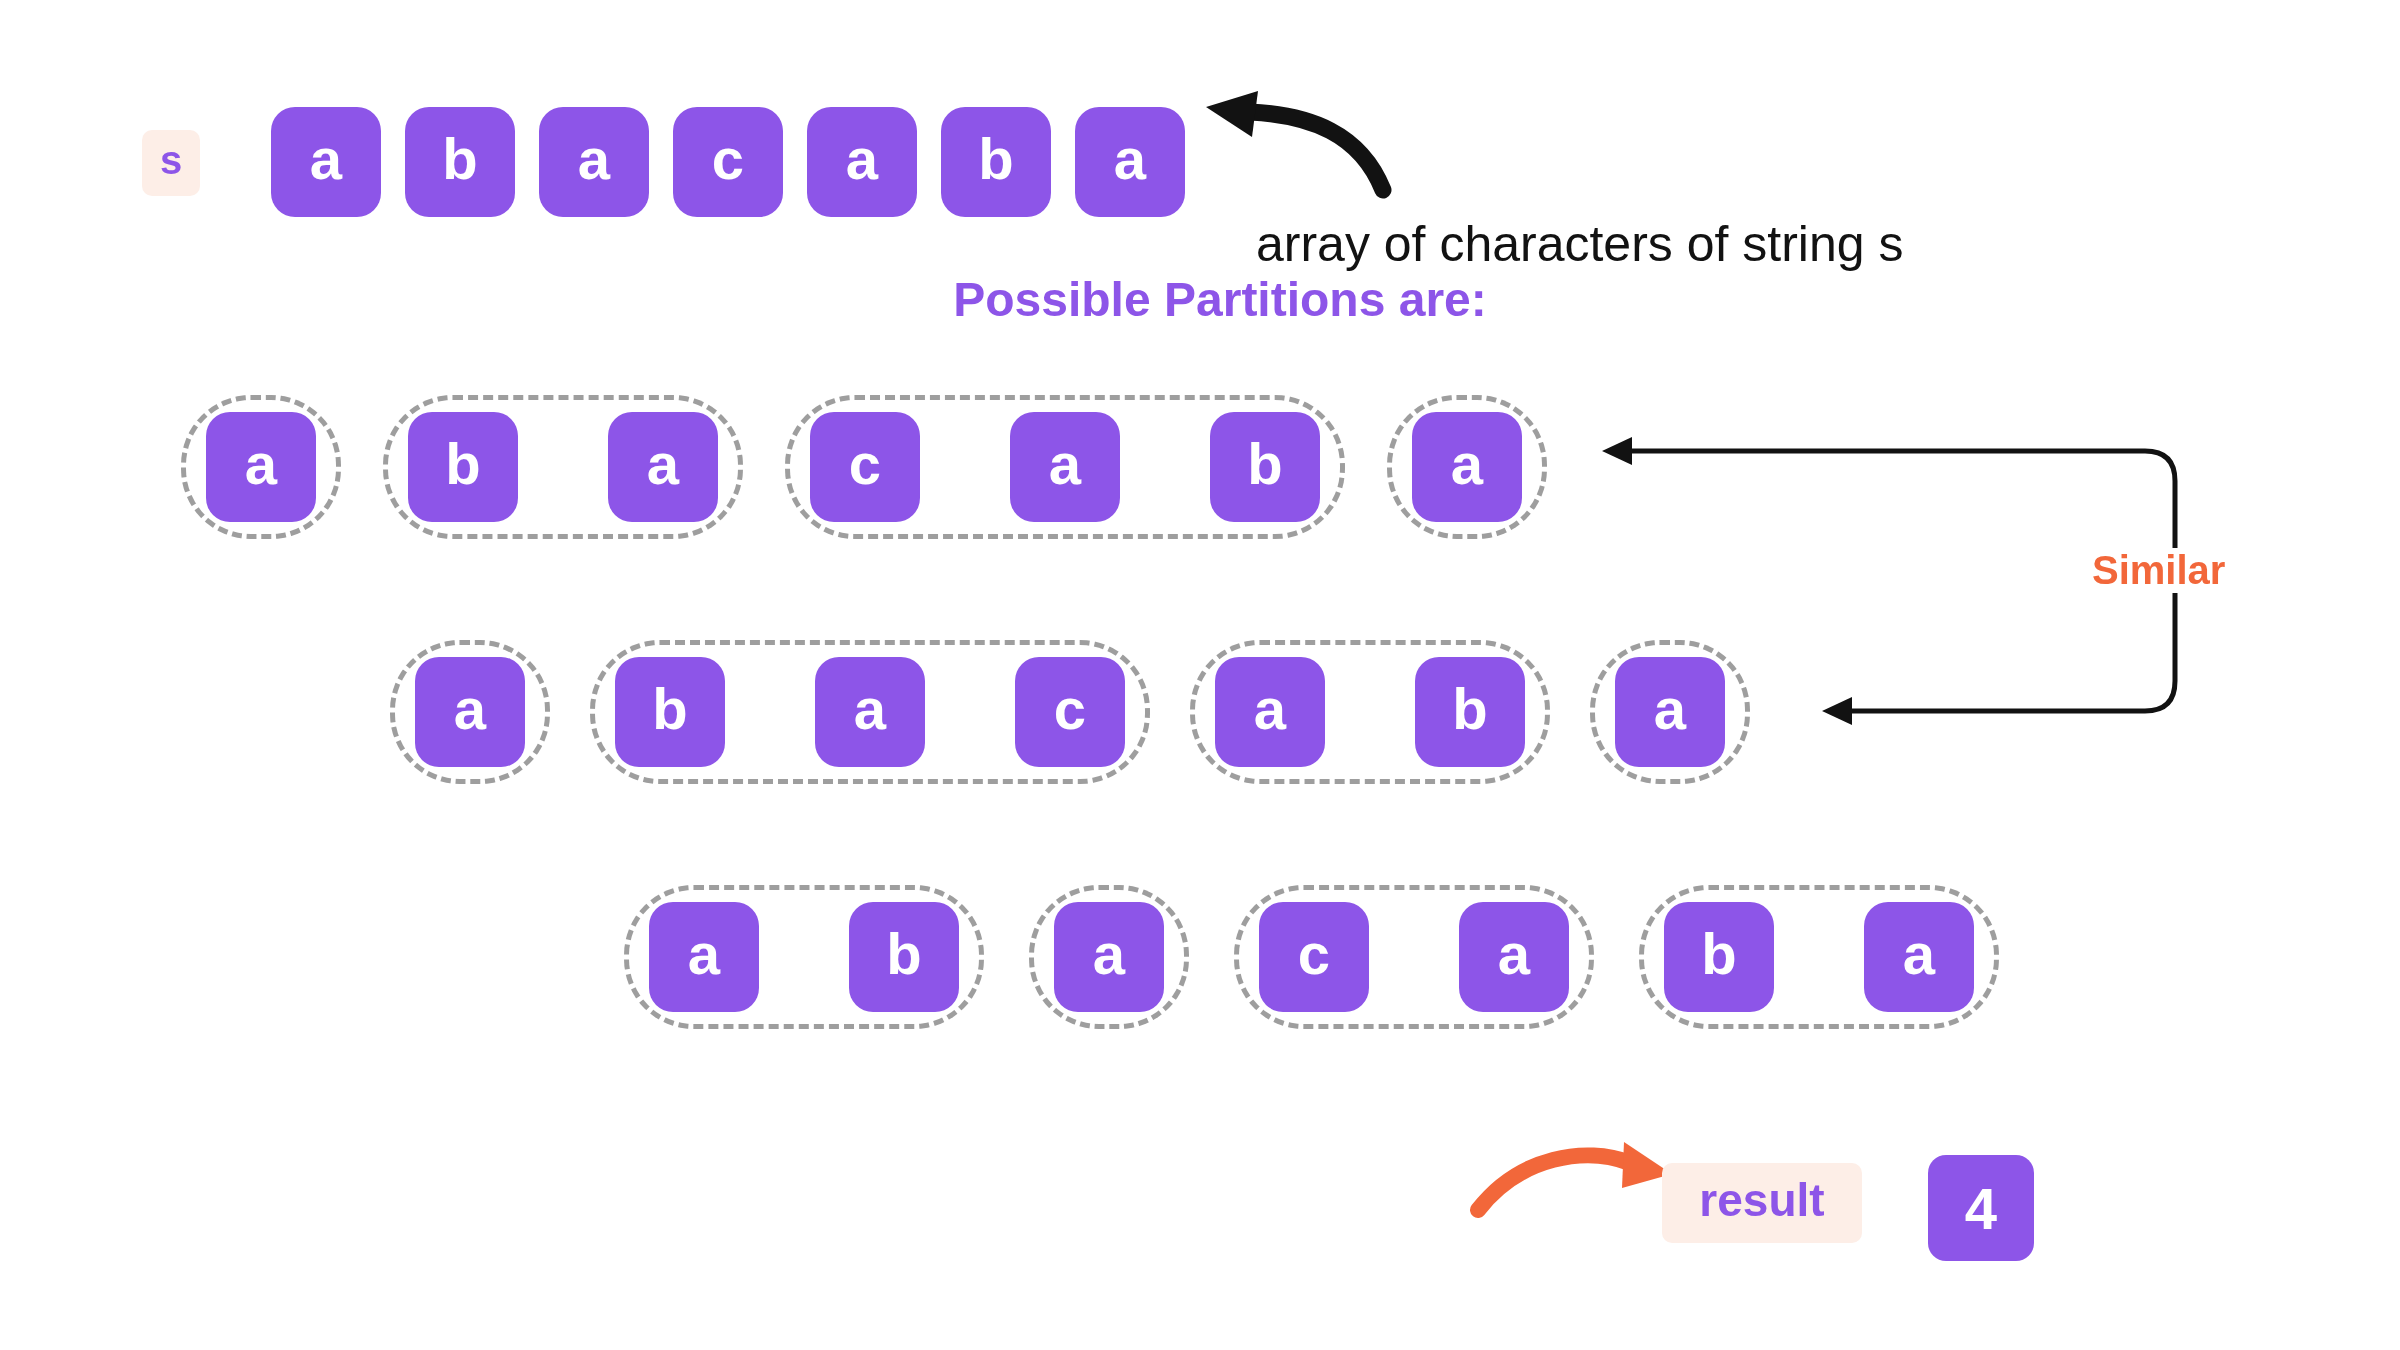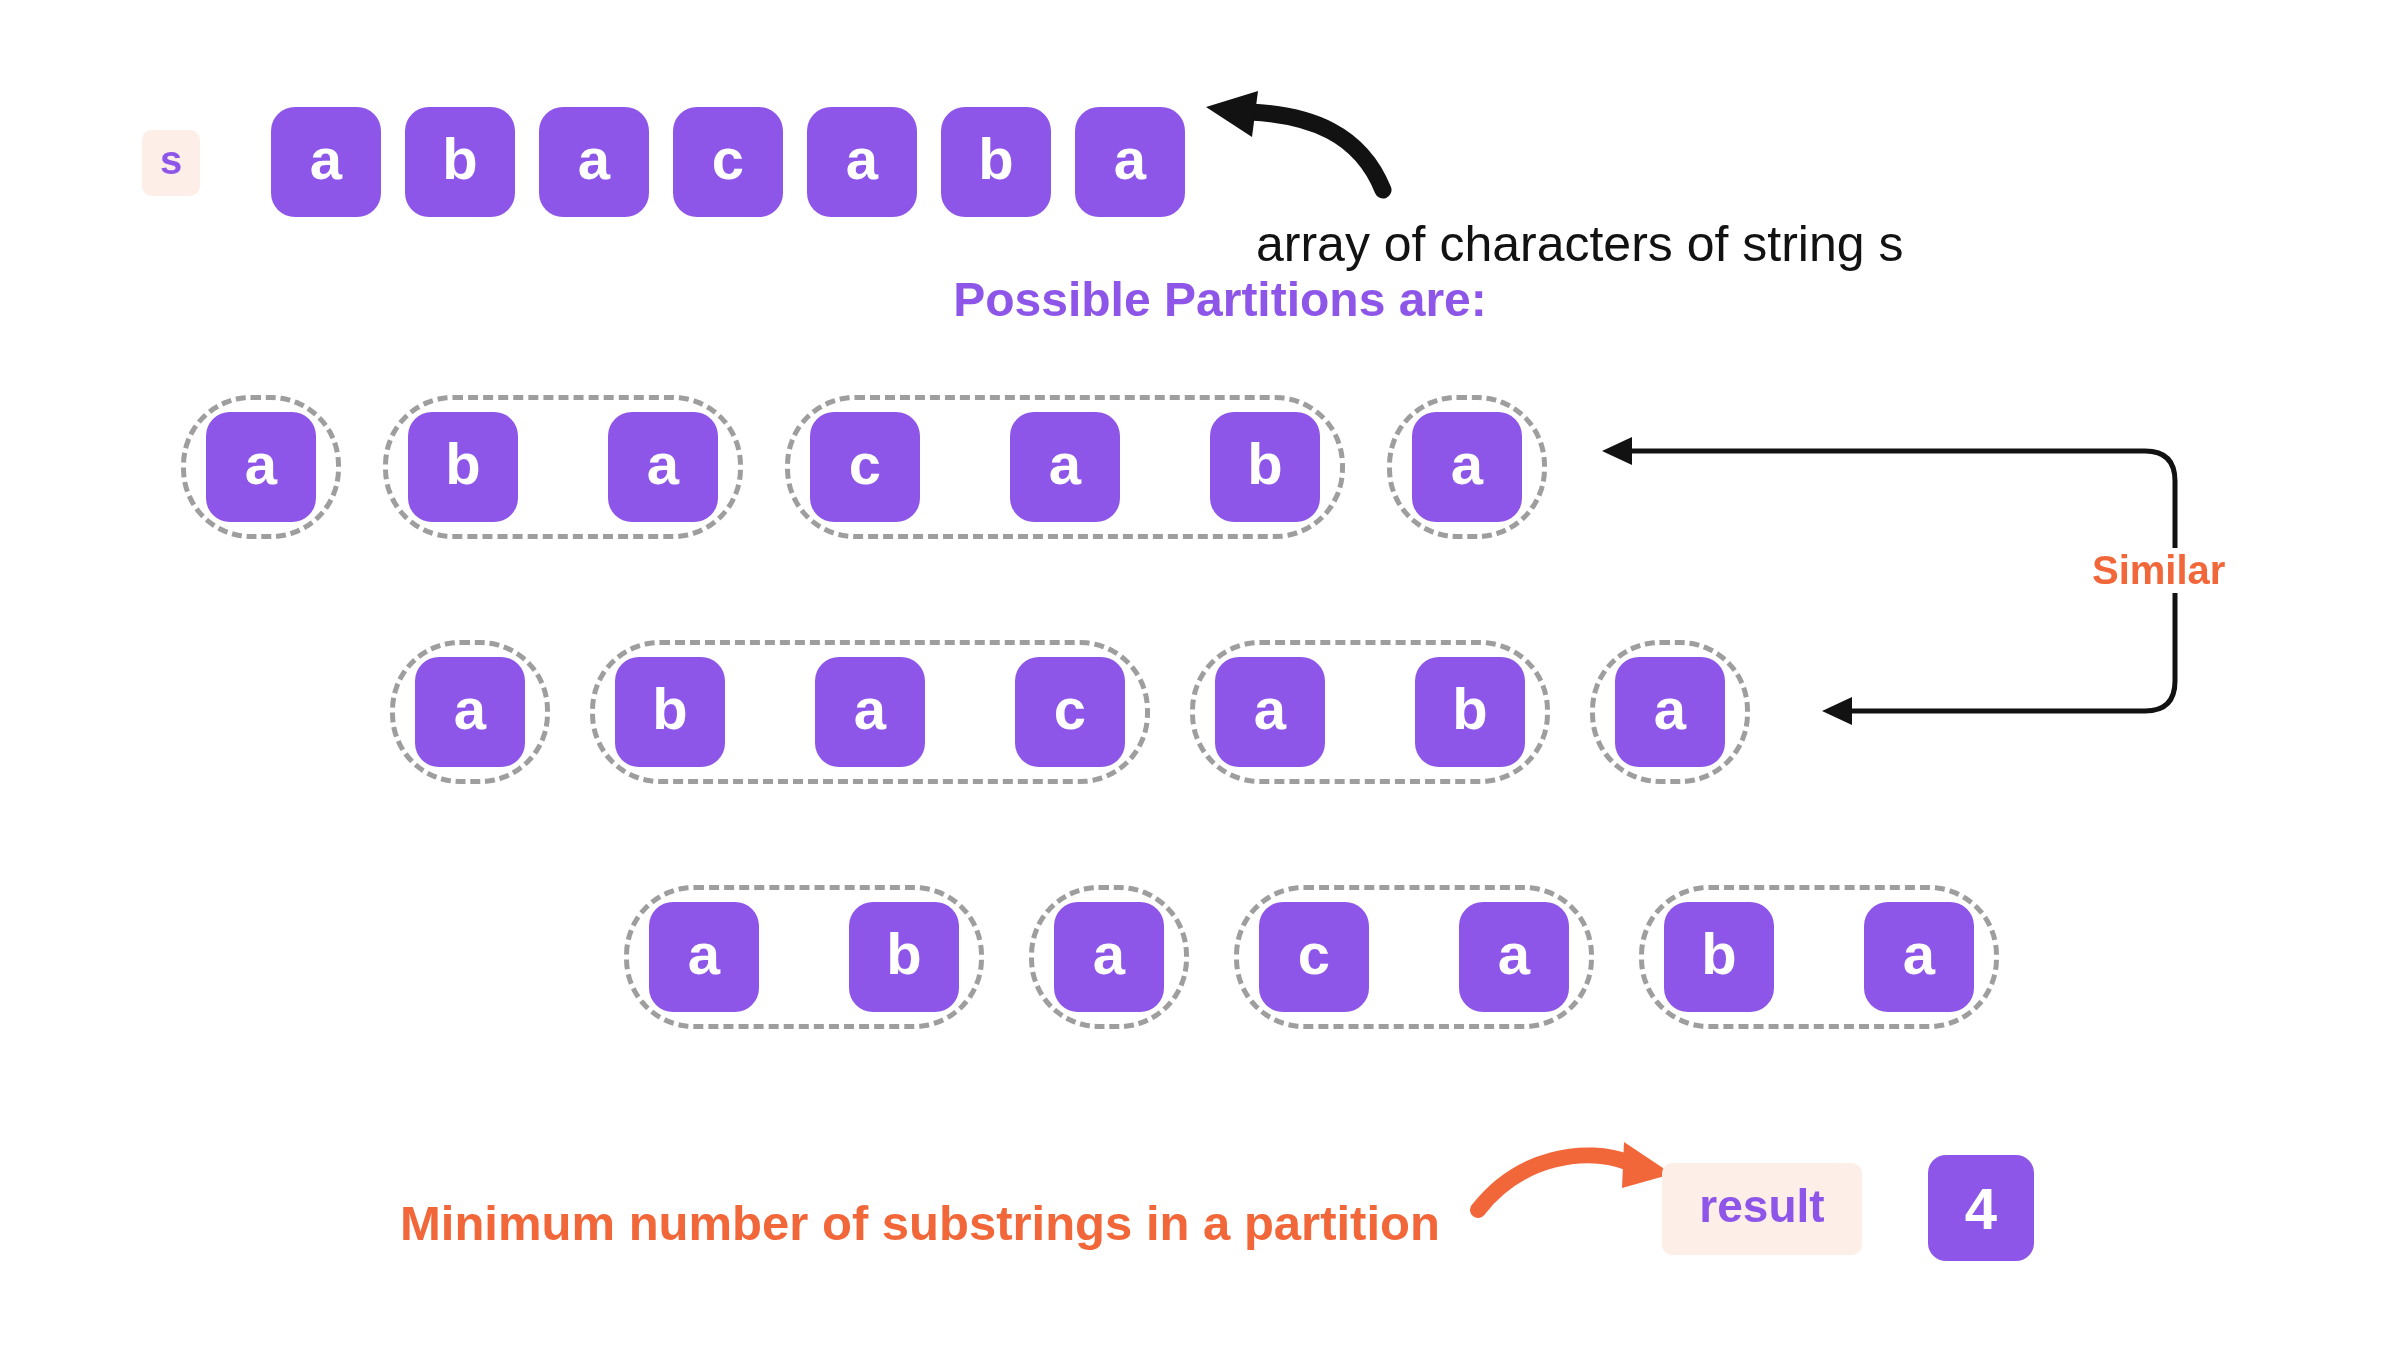--- a/index.html
+++ b/index.html
@@ -73,21 +73,21 @@
   }
 
   .min-caption {
     position: absolute; left: 400px; top: 1195px;
     color: var(--orange, #f2673a);
     font-size: 49px; font-weight: 700;
   }
 
   .result-box {
     position: absolute; left: 1662px; top: 1163px;
-    width: 200px; height: 92px;
+    width: 200px; height: 80px;
     background: var(--pink, #fdeee7);
     border-radius: 10px;
     color: var(--purple, #8d55e8);
     font-size: 46px; font-weight: 700;
     display: flex; align-items: center; justify-content: center;
     padding-bottom: 6px;
   }
 
   .value-box {
     position: absolute; left: 1928px; top: 1155px;
@@ -190,21 +190,20 @@
     </div>
   </div>
 
   <svg class="bracket-svg" viewBox="0 0 620 322">
     <path d="M26 31 H 555 Q 585 31 585 61 V 261 Q 585 291 555 291 H 246" fill="none" stroke="#121212" stroke-width="5" stroke-linecap="round"></path>
     <polygon points="12,31 42,17 42,45" fill="#121212"></polygon>
     <polygon points="232,291 262,277 262,305" fill="#121212"></polygon>
   </svg>
   <div class="similar">Similar</div>
 
-  <div class="min-caption">Minimum number of substrings in a partition</div>
 
   <svg class="arrow-orange" viewBox="0 0 225 112">
     <path d="M20 92 C 62 38 128 28 172 45" fill="none" stroke="#f2673a" stroke-width="16" stroke-linecap="round"></path>
     <polygon points="214,56 166,24 164,70" fill="#f2673a"></polygon>
   </svg>
 
   <div class="result-box">
     <span>result</span>
   </div>
   <div class="value-box">

